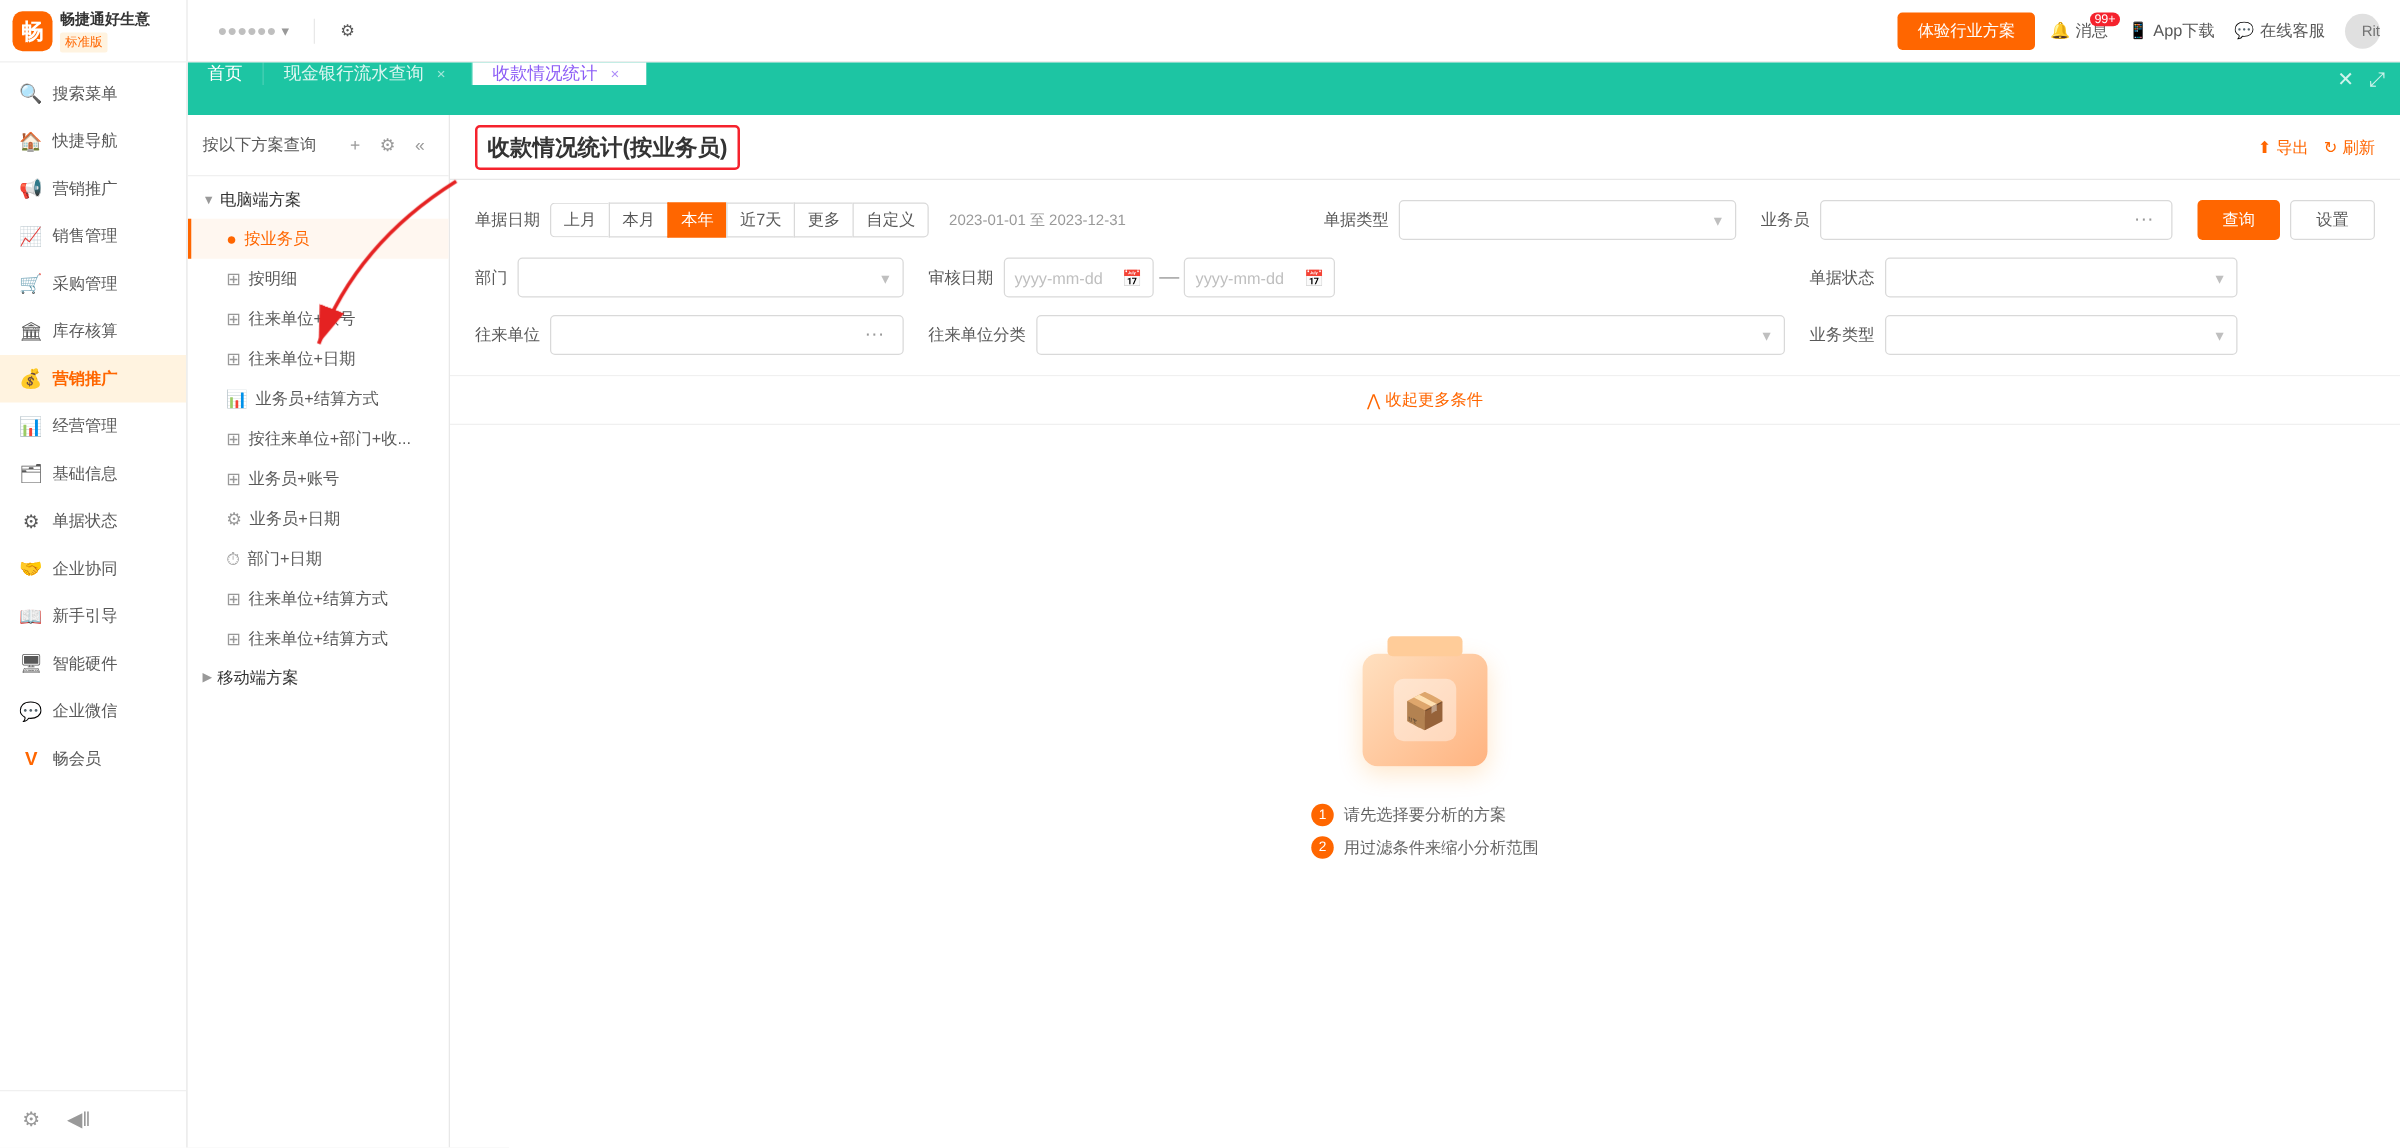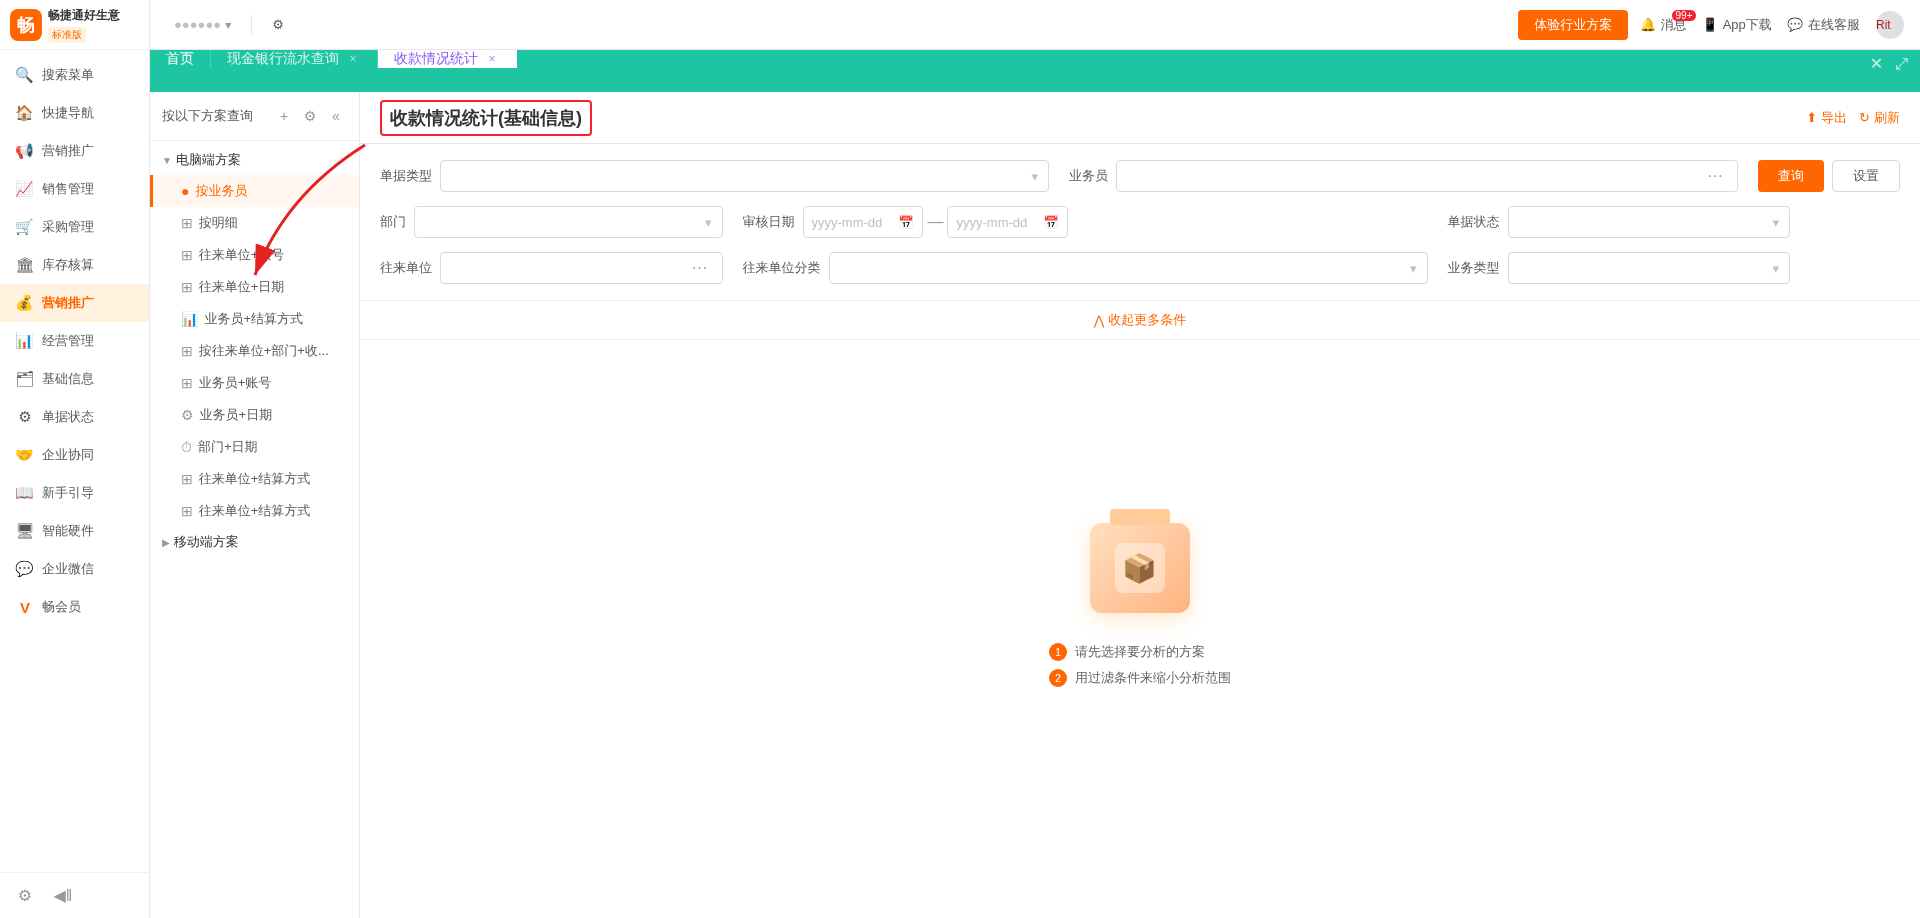--- a/index.html
+++ b/index.html
@@ -96,21 +96,21 @@
       cursor: pointer;
     }
     .header-right { display: flex; align-items: center; gap: 16px; }
     .header-right-item { display: flex; align-items: center; gap: 4px; font-size: 13px; color: #595959; cursor: pointer; position: relative; }
     .badge-red {
       position: absolute; top: -6px; right: -10px;
       background: #f5222d; color: white;
       font-size: 10px; padding: 0 4px;
       border-radius: 8px; min-width: 18px; text-align: center;
     }
-    .header-avatar { width: 28px; height: 28px; border-radius: 50%; background: #e0e0e0; display: flex; align-items: center; justify-content: flex-start; font-size: 12px; color: #b91c1c; }
+    .header-avatar { width: 28px; height: 28px; border-radius: 50%; background: #e0e0e0; display: flex; align-items: center; justify-content: flex-end; font-size: 12px; color: #737373; }
 
     
     .tab-bar {
       height: 42px;
       background: #1dc5a3;
       display: flex; align-items: flex-start;
     }
     .tab-item {
       display: flex; align-items: center;
       padding: 0 16px;
@@ -534,37 +534,49 @@
             <span class="scheme-group-arrow">▶</span>
             <span>移动端方案</span>
           </div>
         </div>
       </div>
     </div>
 
     <div class="main-content">
 
       <div class="page-header">
-        <div class="page-title">收款情况统计(基础信息)</div>
+        <div class="page-title">收款情况统计(按业务员)</div>
         <div class="page-header-actions">
           <div class="action-btn">
             <span>⬆</span>
             <span>导出</span>
           </div>
           <div class="action-btn">
             <span>↻</span>
             <span>刷新</span>
           </div>
         </div>
       </div>
 
       <div class="filter-area">
 
         <div class="filter-row">
 
+          <div style="display:flex;align-items:center;gap:8px;flex:2;">
+            <span class="filter-label">单据日期</span>
+            <div class="date-tabs">
+              <div class="date-tab">上月</div>
+              <div class="date-tab">本月</div>
+              <div class="date-tab active">本年</div>
+              <div class="date-tab">近7天</div>
+              <div class="date-tab">更多</div>
+              <div class="date-tab">自定义</div>
+            </div>
+            <span class="date-range-text">2023-01-01 至 2023-12-31</span>
+          </div>
 
           <div class="filter-item">
             <span class="filter-label">单据类型</span>
             <div class="filter-select">
               <span style="color:#bfbfbf;font-size:13px;"></span>
               <span style="color:#bfbfbf;">▾</span>
             </div>
           </div>
 
           <div class="filter-item">

